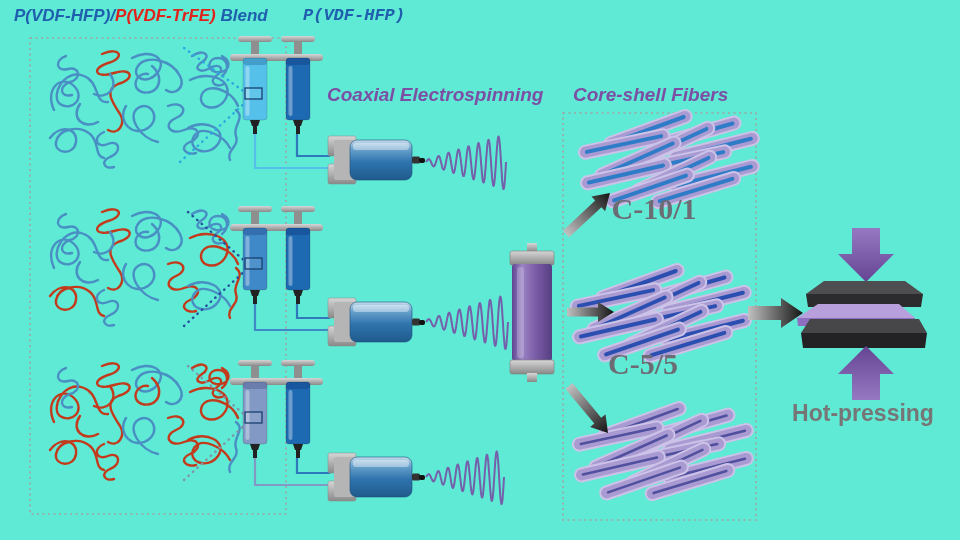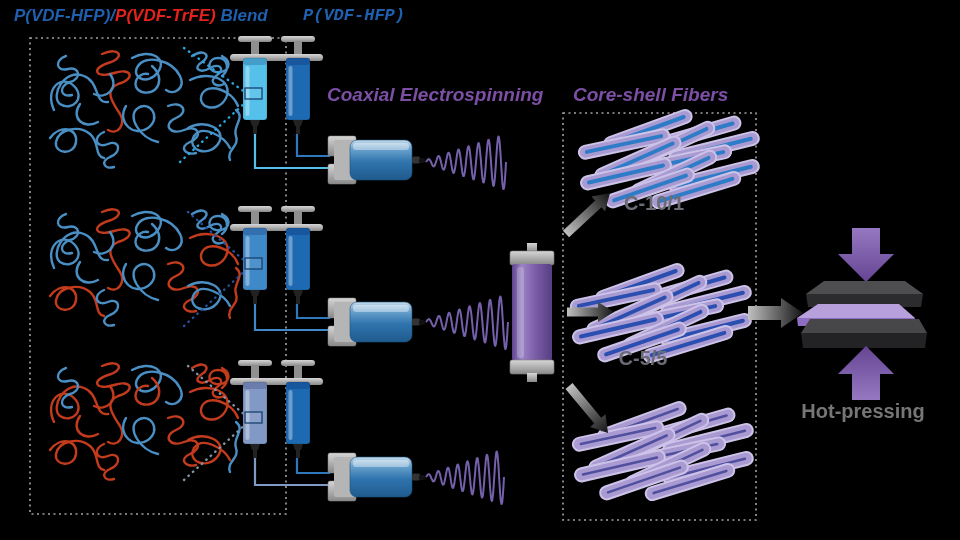--- a/index.html
+++ b/index.html
@@ -1,27 +1,27 @@
 <!DOCTYPE html>
 <html style="--text-blue: #1f5fae; --text-red: #e0231b; --heading-purple: #7c4fa4; --label-gray: #6c6c75;"><head>
 <meta charset="utf-8">
 <style>
   html,body{margin:0;padding:0;background:#fff;}
   #stage{
-    position:relative;width:960px;height:540px;background:#000000;overflow:hidden;
+    position:relative;width:960px;height:540px;background:#5eead4;overflow:hidden;
     font-family:"Liberation Sans", sans-serif;
     text-align:right;
   }
   #scene{position:absolute;left:0;top:0;}
   .lbl{position:absolute;white-space:nowrap;}
   .title{font-style:italic;font-weight:bold;font-size:17px;color:var(--text-blue,#1f5fae);}
   .title .red{color:var(--text-red,#e0231b);}
   .heading{font-style:italic;font-weight:bold;font-size:19px;color:var(--heading-purple,#7c4fa4);}
-  .matlbl{font-weight:bold;font-size:20px;color:var(--label-gray,#6c6c75);transform:translateX(-50%);}
-  .presslbl{font-weight:bold;font-size:20px;color:#767676;transform:translateX(-50%);}
+  .matlbl{font-weight:bold;font-size:30px;color:var(--label-gray,#6c6c75);transform:translateX(-50%);font-family:Liberation Serif, serif;}
+  .presslbl{font-weight:bold;font-size:23px;color:#767676;transform:translateX(-50%);}
 </style>
 </head>
 <body>
 
 <div id="stage">
 
   <svg id="scene" width="960" height="540" viewBox="0 0 960 540">
     <defs>
       <linearGradient id="gGray" x1="0" y1="0" x2="0" y2="1">
         <stop offset="0" stop-color="#d6d6d6"></stop>

